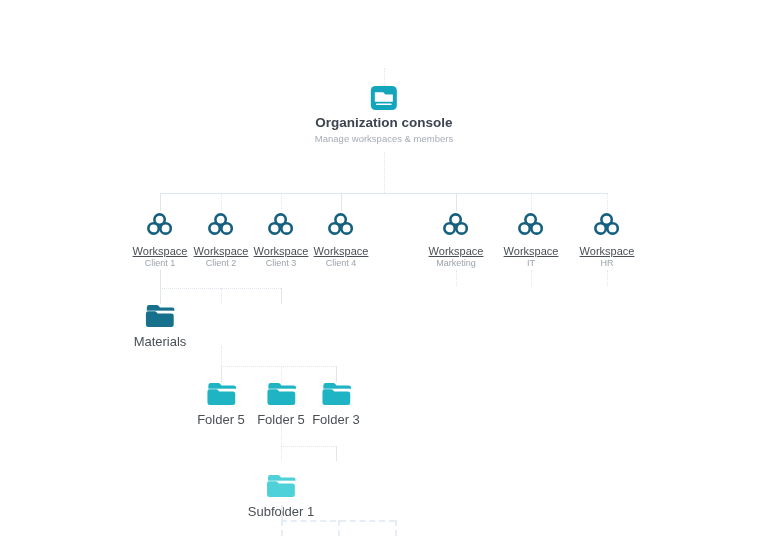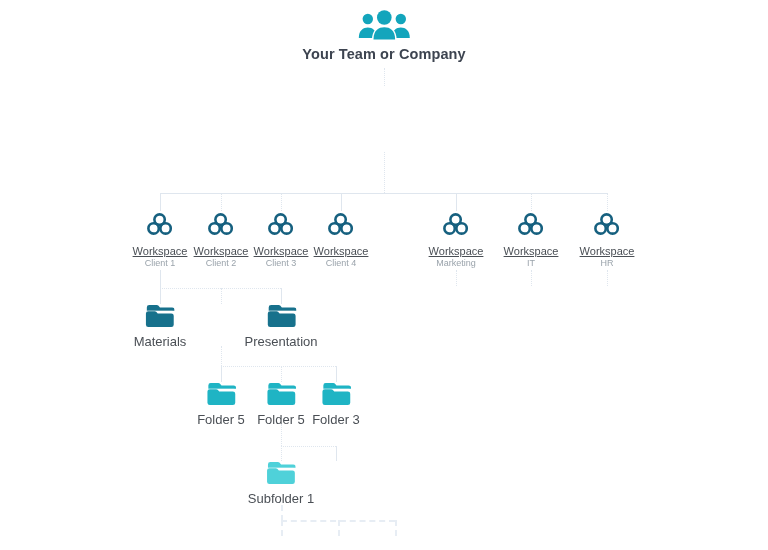--- a/index.html
+++ b/index.html
@@ -104,41 +104,34 @@
     white-space: nowrap;
     margin-top: 4px;
     line-height: 12px;
   }
 </style>
 </head>
 <body>
 
 <div id="stage">
 
-  <div class="node" style="left:384px; top:8px;">
-    <span class="icon">
-      <svg width="54" height="34" viewBox="0 0 54 34" xmlns="http://www.w3.org/2000/svg">
-
-        <circle cx="10.5" cy="11" r="5.2" fill="#13a5bc"></circle>
-        <path d="M1.5 30 C1.5 22.5 6 19.6 10.5 19.6 C15 19.6 19.5 22.5 19.5 30 Z" fill="#13a5bc"></path>
-
-        <circle cx="43.5" cy="11" r="5.2" fill="#13a5bc"></circle>
-        <path d="M34.5 30 C34.5 22.5 39 19.6 43.5 19.6 C48 19.6 52.5 22.5 52.5 30 Z" fill="#13a5bc"></path>
-
-        <circle cx="27" cy="9.5" r="8.6" fill="#ffffff"></circle>
-        <circle cx="27" cy="9.5" r="7.3" fill="#13a5bc"></circle>
-        <path d="M14.6 32.5 C14.6 22 20.2 18.3 27 18.3 C33.8 18.3 39.4 22 39.4 32.5 Z" fill="#ffffff"></path>
-        <path d="M16.2 31.6 C16.2 22.3 21.2 19.3 27 19.3 C32.8 19.3 37.8 22.3 37.8 31.6 Z" fill="#13a5bc"></path>
-      </svg>
-    </span>
-    <div class="title-main">Your Team or Company</div>
-  </div>
 
   <div class="line v dotted" style="left:384px; top:68px; height:18px;"></div>
 
+  <div class="node" style="left:384px; top:85px;">
+    <span class="icon">
+      <svg width="28" height="26" viewBox="0 0 28 26" xmlns="http://www.w3.org/2000/svg">
+        <rect x="1" y="1" width="26" height="24" rx="4.5" ry="4.5" fill="#13a5bc"></rect>
+        <path d="M5 7.2 h8.4 l2.1 2.2 H23 v7.4 H5 Z" fill="#ffffff"></path>
+        <rect x="6.2" y="18.6" width="15.6" height="1.5" rx="0.7" fill="#ffffff"></rect>
+      </svg>
+    </span>
+    <div class="title-sub">Organization console</div>
+    <div class="caption">Manage workspaces &amp; members</div>
+  </div>
 
   <div class="line v dotted" style="left:384px; top:152px; height:41px;"></div>
 
   <div class="line h solid" style="left:160px; top:193px; width:447px;"></div>
 
   <div class="line v solid" style="left:160px; top:193px; height:18px;"></div>
   <div class="line v dotted" style="left:221px; top:193px; height:18px;"></div>
   <div class="line v dotted" style="left:281px; top:193px; height:18px;"></div>
   <div class="line v solid" style="left:341px; top:193px; height:18px;"></div>
   <div class="line v solid" style="left:456px; top:193px; height:18px;"></div>
@@ -244,30 +237,20 @@
       <svg width="30" height="24" viewBox="0 0 30 24" xmlns="http://www.w3.org/2000/svg">
         <path d="M2.2 3.4 a2.4 2.4 0 0 1 2.4 -2.4 h7.6 a2 2 0 0 1 1.45 .62 l1.7 1.8 h12.2 a2.4 2.4 0 0 1 2.4 2.4 v.9 H2.2 Z" fill="#17718c"></path>
         <rect x="2.2" y="6.9" width="25.6" height="1.15" fill="#ffffff"></rect>
         <path d="M1.3 9.6 a2.4 2.4 0 0 1 2.4 -2.4 h6.4 a2 2 0 0 1 1.45 .62 l1.55 1.62 h13.6 a2.4 2.4 0 0 1 2.4 2.4 v8.8 a2.4 2.4 0 0 1 -2.4 2.4 H3.7 a2.4 2.4 0 0 1 -2.4 -2.4 Z" fill="#17718c"></path>
       </svg>
     </span>
     <div class="folder-label">Materials</div>
   </div>
 
 
-  <div class="node" style="left:281px; top:304px;">
-    <span class="icon">
-      <svg width="30" height="24" viewBox="0 0 30 24" xmlns="http://www.w3.org/2000/svg">
-        <path d="M2.2 3.4 a2.4 2.4 0 0 1 2.4 -2.4 h7.6 a2 2 0 0 1 1.45 .62 l1.7 1.8 h12.2 a2.4 2.4 0 0 1 2.4 2.4 v.9 H2.2 Z" fill="#17718c"></path>
-        <rect x="2.2" y="6.9" width="25.6" height="1.15" fill="#ffffff"></rect>
-        <path d="M1.3 9.6 a2.4 2.4 0 0 1 2.4 -2.4 h6.4 a2 2 0 0 1 1.45 .62 l1.55 1.62 h13.6 a2.4 2.4 0 0 1 2.4 2.4 v8.8 a2.4 2.4 0 0 1 -2.4 2.4 H3.7 a2.4 2.4 0 0 1 -2.4 -2.4 Z" fill="#17718c"></path>
-      </svg>
-    </span>
-    <div class="folder-label">Presentation</div>
-  </div>
 
   <div class="line v dotted" style="left:221px; top:346px; height:20px;"></div>
   <div class="line h dotted" style="left:221px; top:366px; width:115px;"></div>
   <div class="line v solid" style="left:221px; top:366px; height:16px;"></div>
   <div class="line v dotted" style="left:281px; top:366px; height:16px;"></div>
   <div class="line v solid" style="left:336px; top:366px; height:16px;"></div>
 
   <div class="node" style="left:221px; top:382px;">
     <span class="icon">
       <svg width="30" height="24" viewBox="0 0 30 24" xmlns="http://www.w3.org/2000/svg">
@@ -299,21 +282,21 @@
       </svg>
     </span>
     <div class="folder-label">Folder 3</div>
   </div>
 
   <div class="line v dotted" style="left:281px; top:424px; height:22px;"></div>
   <div class="line h dotted" style="left:281px; top:446px; width:55px;"></div>
   <div class="line v dotted" style="left:281px; top:446px; height:15px;"></div>
   <div class="line v solid" style="left:336px; top:446px; height:15px;"></div>
 
-  <div class="node" style="left:281px; top:461px;">
+  <div class="node" style="left:281px; top:474px;">
     <span class="icon">
       <svg width="30" height="24" viewBox="0 0 30 24" xmlns="http://www.w3.org/2000/svg">
         <path d="M2.2 3.4 a2.4 2.4 0 0 1 2.4 -2.4 h7.6 a2 2 0 0 1 1.45 .62 l1.7 1.8 h12.2 a2.4 2.4 0 0 1 2.4 2.4 v.9 H2.2 Z" fill="#4fd1d9"></path>
         <rect x="2.2" y="6.9" width="25.6" height="1.15" fill="#ffffff"></rect>
         <path d="M1.3 9.6 a2.4 2.4 0 0 1 2.4 -2.4 h6.4 a2 2 0 0 1 1.45 .62 l1.55 1.62 h13.6 a2.4 2.4 0 0 1 2.4 2.4 v8.8 a2.4 2.4 0 0 1 -2.4 2.4 H3.7 a2.4 2.4 0 0 1 -2.4 -2.4 Z" fill="#4fd1d9"></path>
       </svg>
     </span>
     <div class="folder-label">Subfolder 1</div>
   </div>
 

